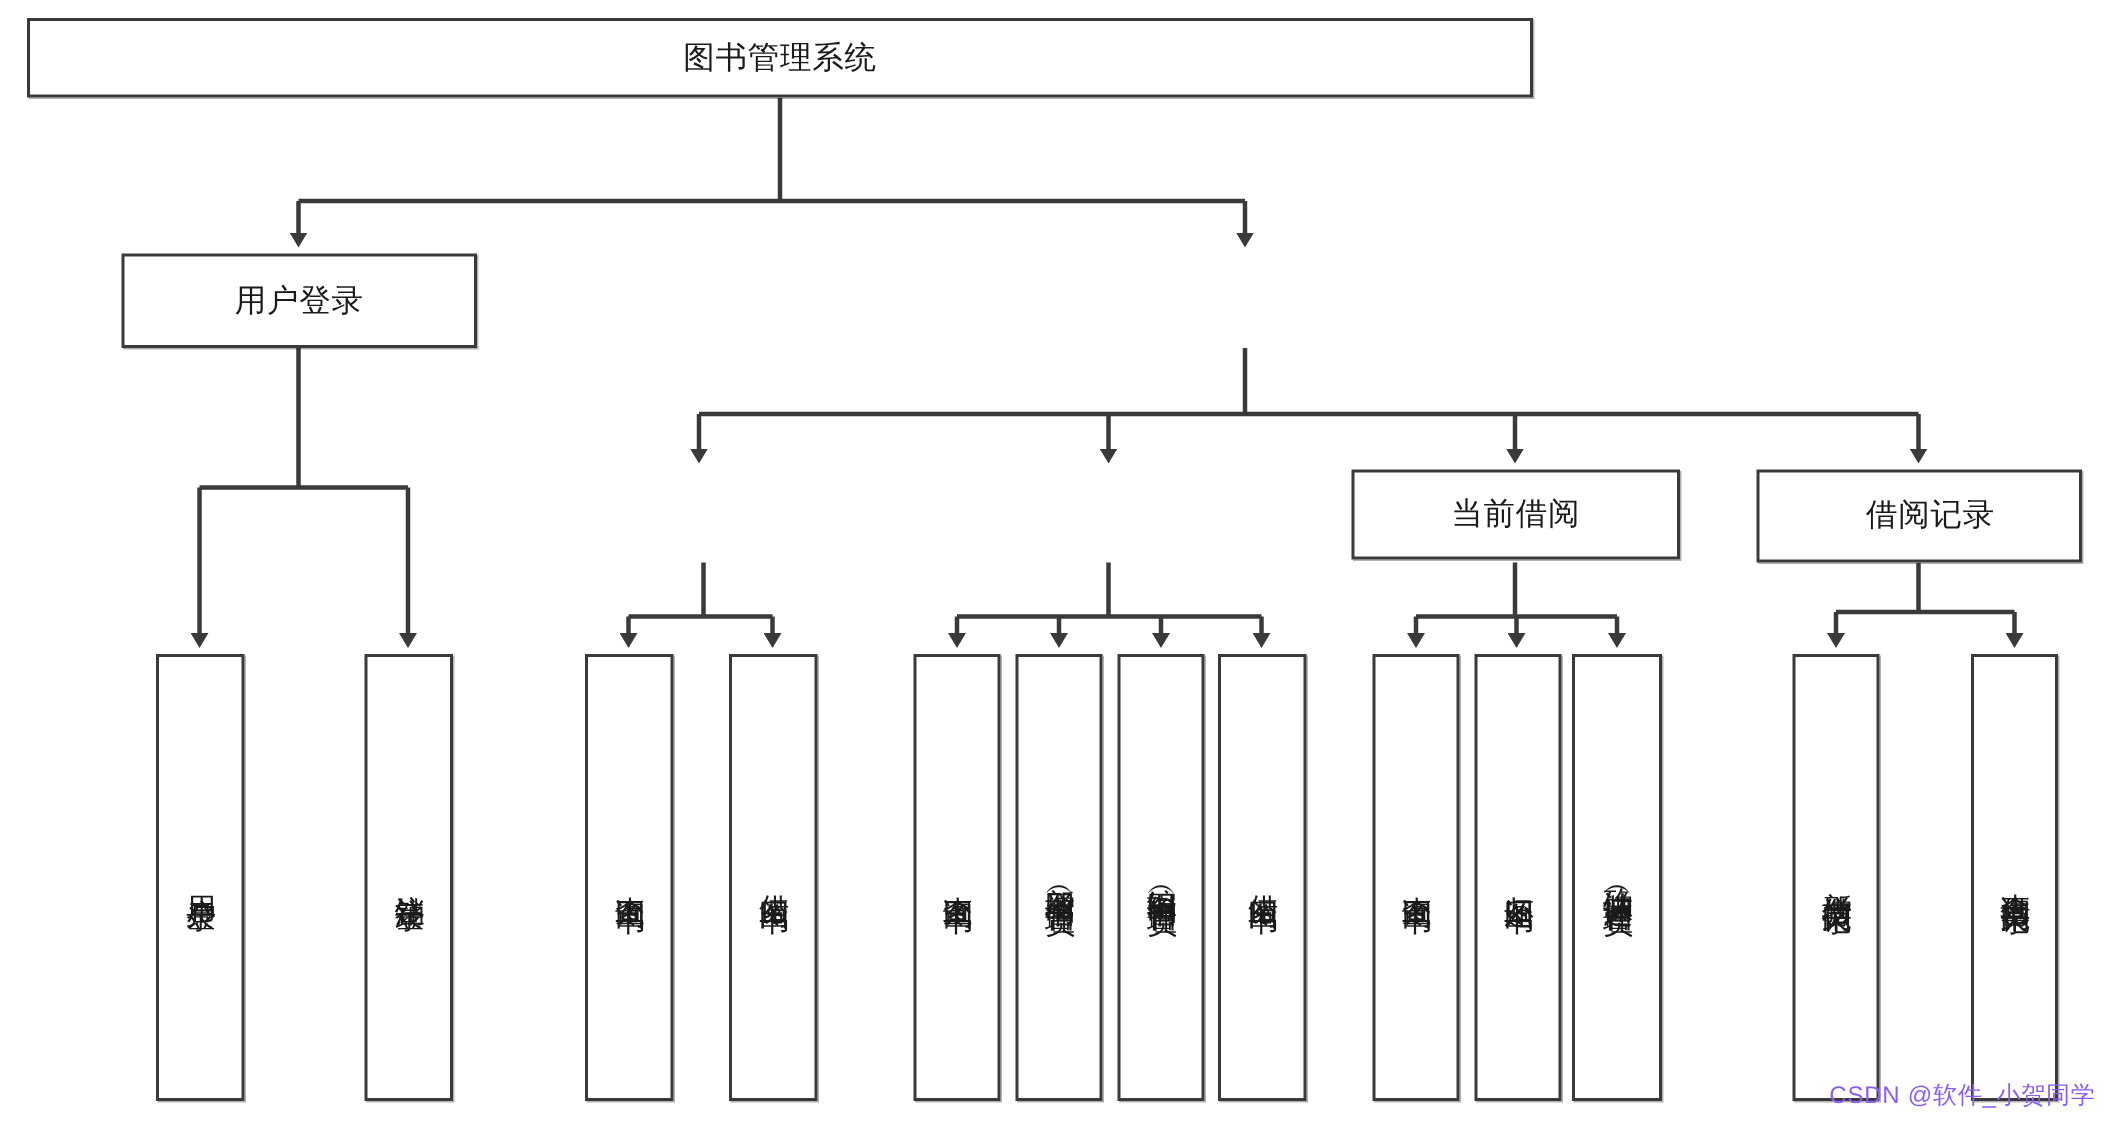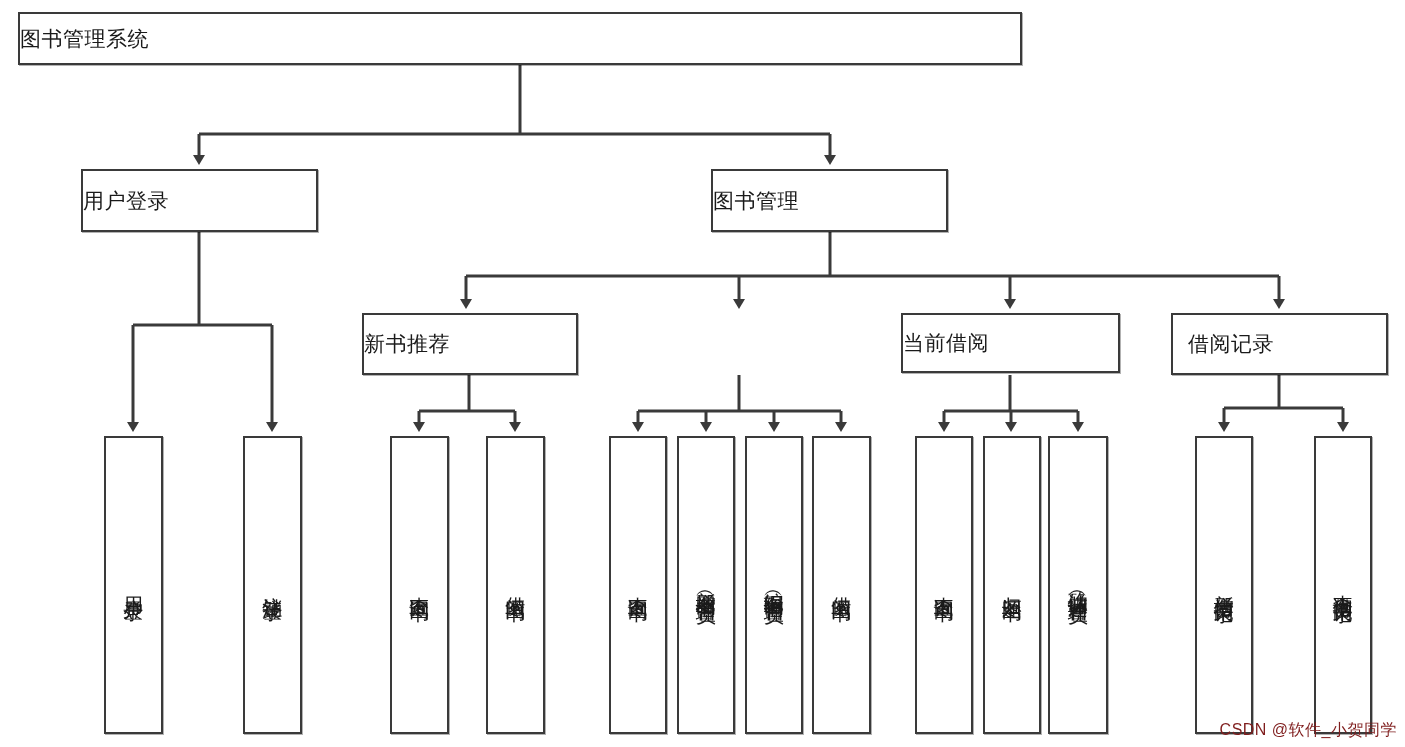--- a/index.html
+++ b/index.html
@@ -25,21 +25,21 @@
     height: 747px;
     pointer-events: none;
   }
   .node {
     position: absolute;
     box-sizing: border-box;
     background: #ffffff;
     border: 2px solid #3a3a3a;
     display: flex;
     align-items: center;
-    justify-content: flex-start;
+    justify-content: center;
     color: #1a1a1a;
     box-shadow: 1px 1px 0 rgba(0,0,0,0.30);
   }
   .node .label {
     display: block;
     text-align: center;
     letter-spacing: 0.5px;
   }
   .node.horiz .label {
     font-size: 21px;
@@ -58,21 +58,21 @@
     line-height: 1.22;
     letter-spacing: 2px;
     white-space: normal;
     max-height: 100%;
   }
   #watermark {
     position: absolute;
     right: 8px;
     bottom: 6px;
     font-size: 16px;
-    color: #7f1d1d;
+    color: #8b5cf6;
     letter-spacing: 0.5px;
     white-space: nowrap;
     user-select: none;
   }
 </style>
 </head>
 <body>
 
 <div id="canvas">
 
@@ -130,27 +130,21 @@
   </svg>
 
   <div class="node horiz" style="left:18px; top:12px; width:1004px; height:53px;">
     <span class="label">图书管理系统</span>
   </div>
 
   <div class="node horiz" style="left:81px; top:169px; width:237px; height:63px;">
     <span class="label">用户登录</span>
   </div>
 
-  <div class="node horiz" style="left:711px; top:169px; width:237px; height:63px;">
-    <span class="label">图书管理</span>
-  </div>
-
-  <div class="node horiz" style="left:362px; top:313px; width:216px; height:62px;">
-    <span class="label">新书推荐</span>
-  </div>
+
 
 
   <div class="node horiz" style="left:901px; top:313px; width:219px; height:60px;">
     <span class="label">当前借阅</span>
   </div>
 
   <div class="node horiz" style="left:1171px; top:313px; width:217px; height:62px;padding-left:15px;">
     <span class="label">借阅记录</span>
   </div>
 

